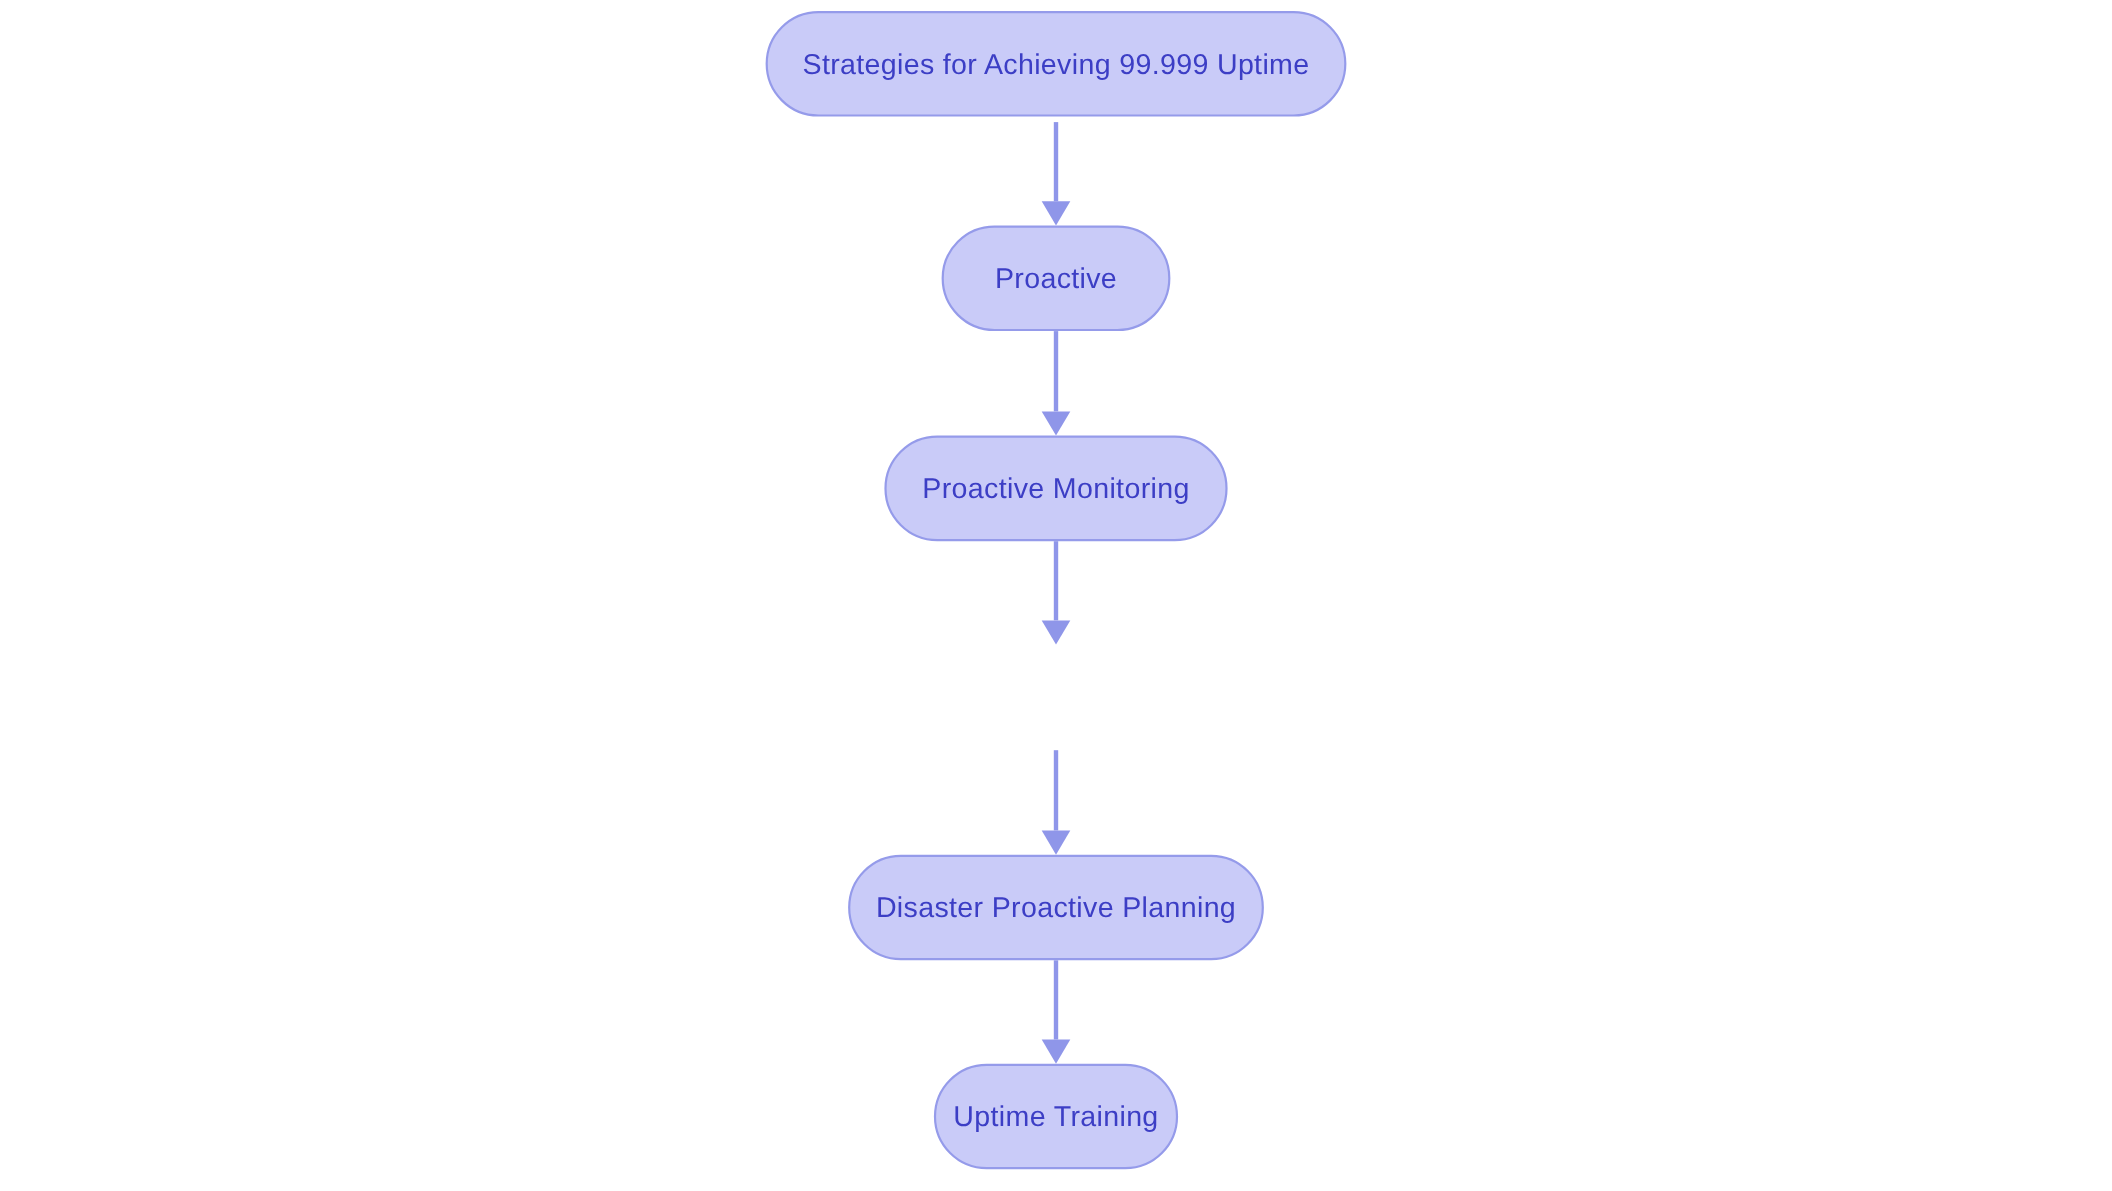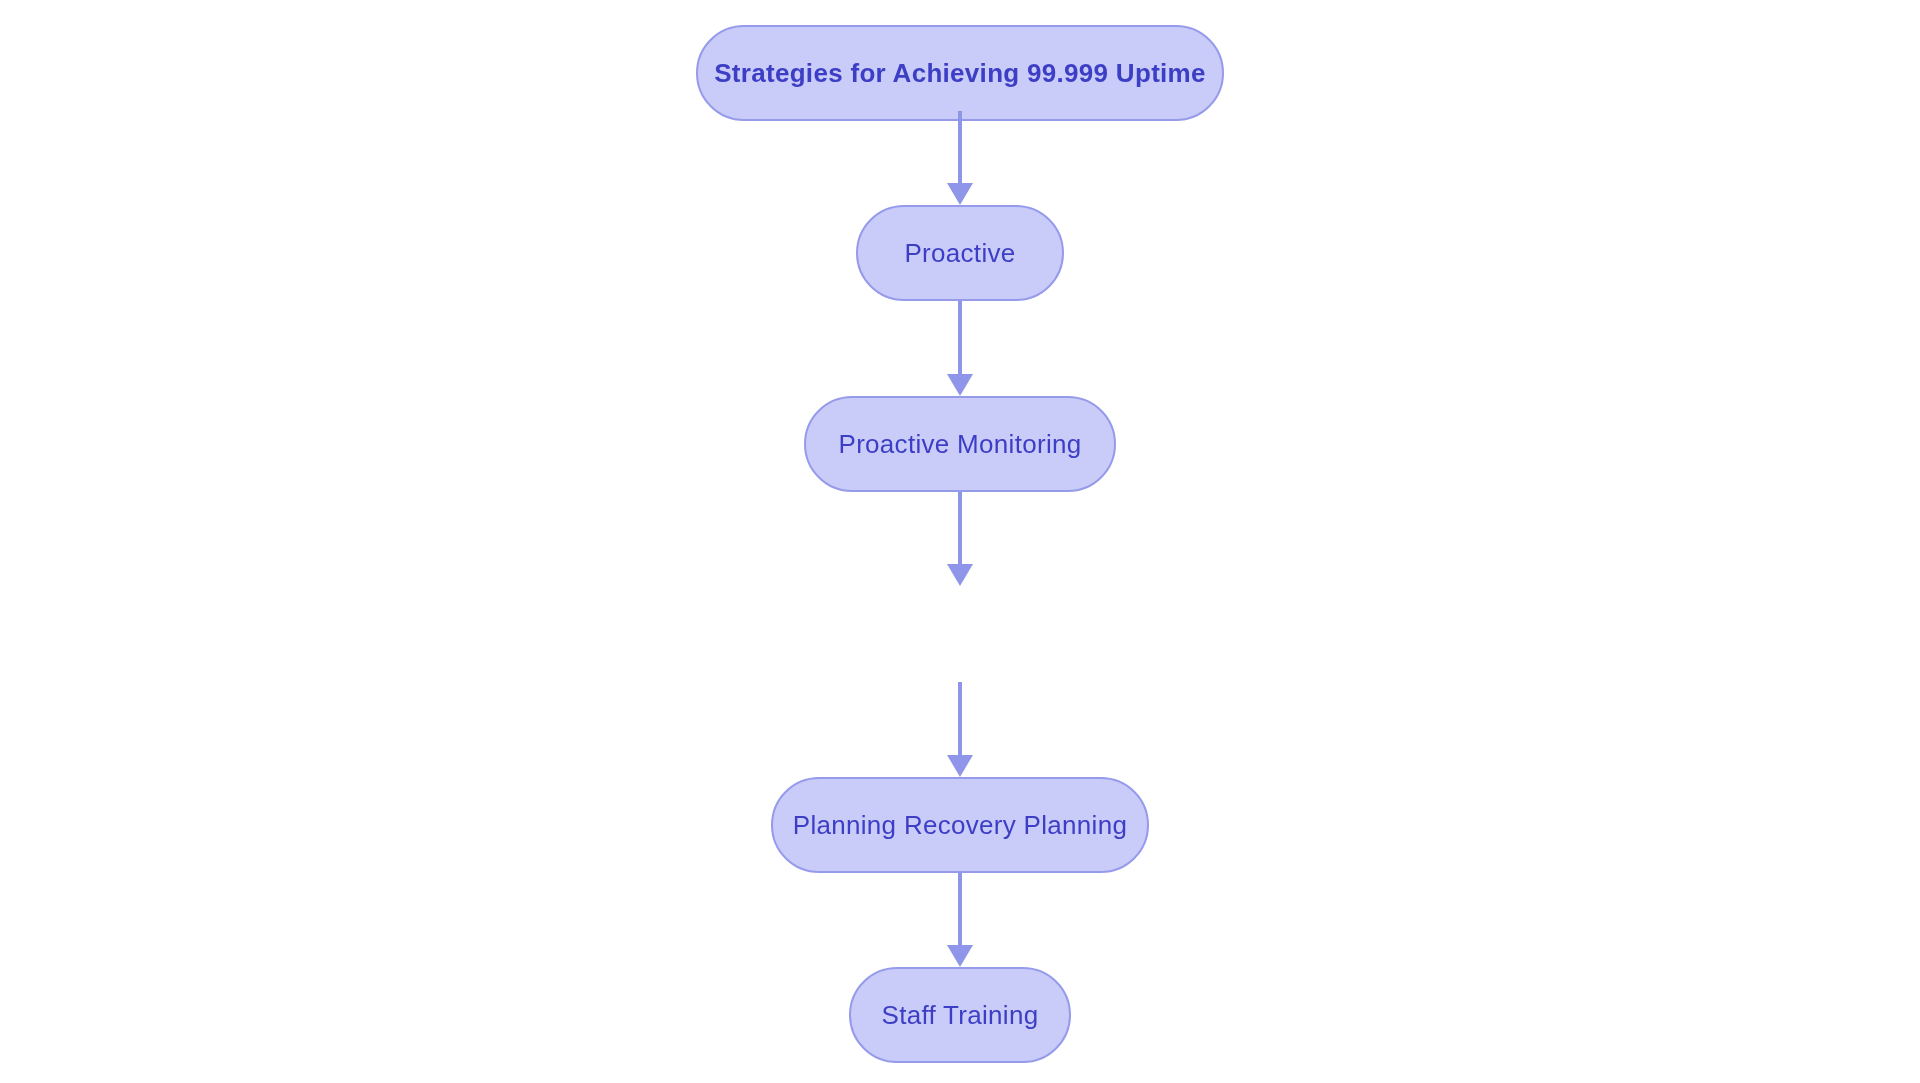--- a/index.html
+++ b/index.html
@@ -25,21 +25,21 @@
     border: 2px solid var(--node-border, #959bea);
     color: var(--node-text, #3c3ec5);
     font-size: 26px;
     letter-spacing: 0.3px;
     display: flex;
     align-items: center;
     justify-content: center;
     white-space: nowrap;
     text-align: center;
   }
-  .node-0 { top: 25px;  left: 696px; width: 528px; font-weight: bold; }
+  .node-0 { top: 10px;  left: 696px; width: 528px; }
   .node-1 { top: 205px; left: 856px; width: 208px; }
   .node-2 { top: 396px; left: 804px; width: 312px; justify-content: center; }
   .node-3 { top: 586px; left: 803px; width: 315px; }
   .node-4 { top: 777px; left: 771px; width: 378px; }
   .node-5 { top: 967px; left: 849px; width: 222px; }
 
   .flow-arrow {
     position: absolute;
     left: 960px;
     transform: translateX(-50%);
@@ -97,25 +97,25 @@
     <div class="arrow-head"></div>
   </div>
 
 
   <div class="flow-arrow arrow-3">
     <div class="arrow-shaft"></div>
     <div class="arrow-head"></div>
   </div>
 
   <div class="flow-node node-4">
-    <span>Planning Recovery Planning</span>
+    <span>Disaster Proactive Planning</span>
   </div>
 
   <div class="flow-arrow arrow-4">
     <div class="arrow-shaft"></div>
     <div class="arrow-head"></div>
   </div>
 
   <div class="flow-node node-5">
-    <span>Staff Training</span>
+    <span>Uptime Training</span>
   </div>
 
 </div>
 
 </body></html>

